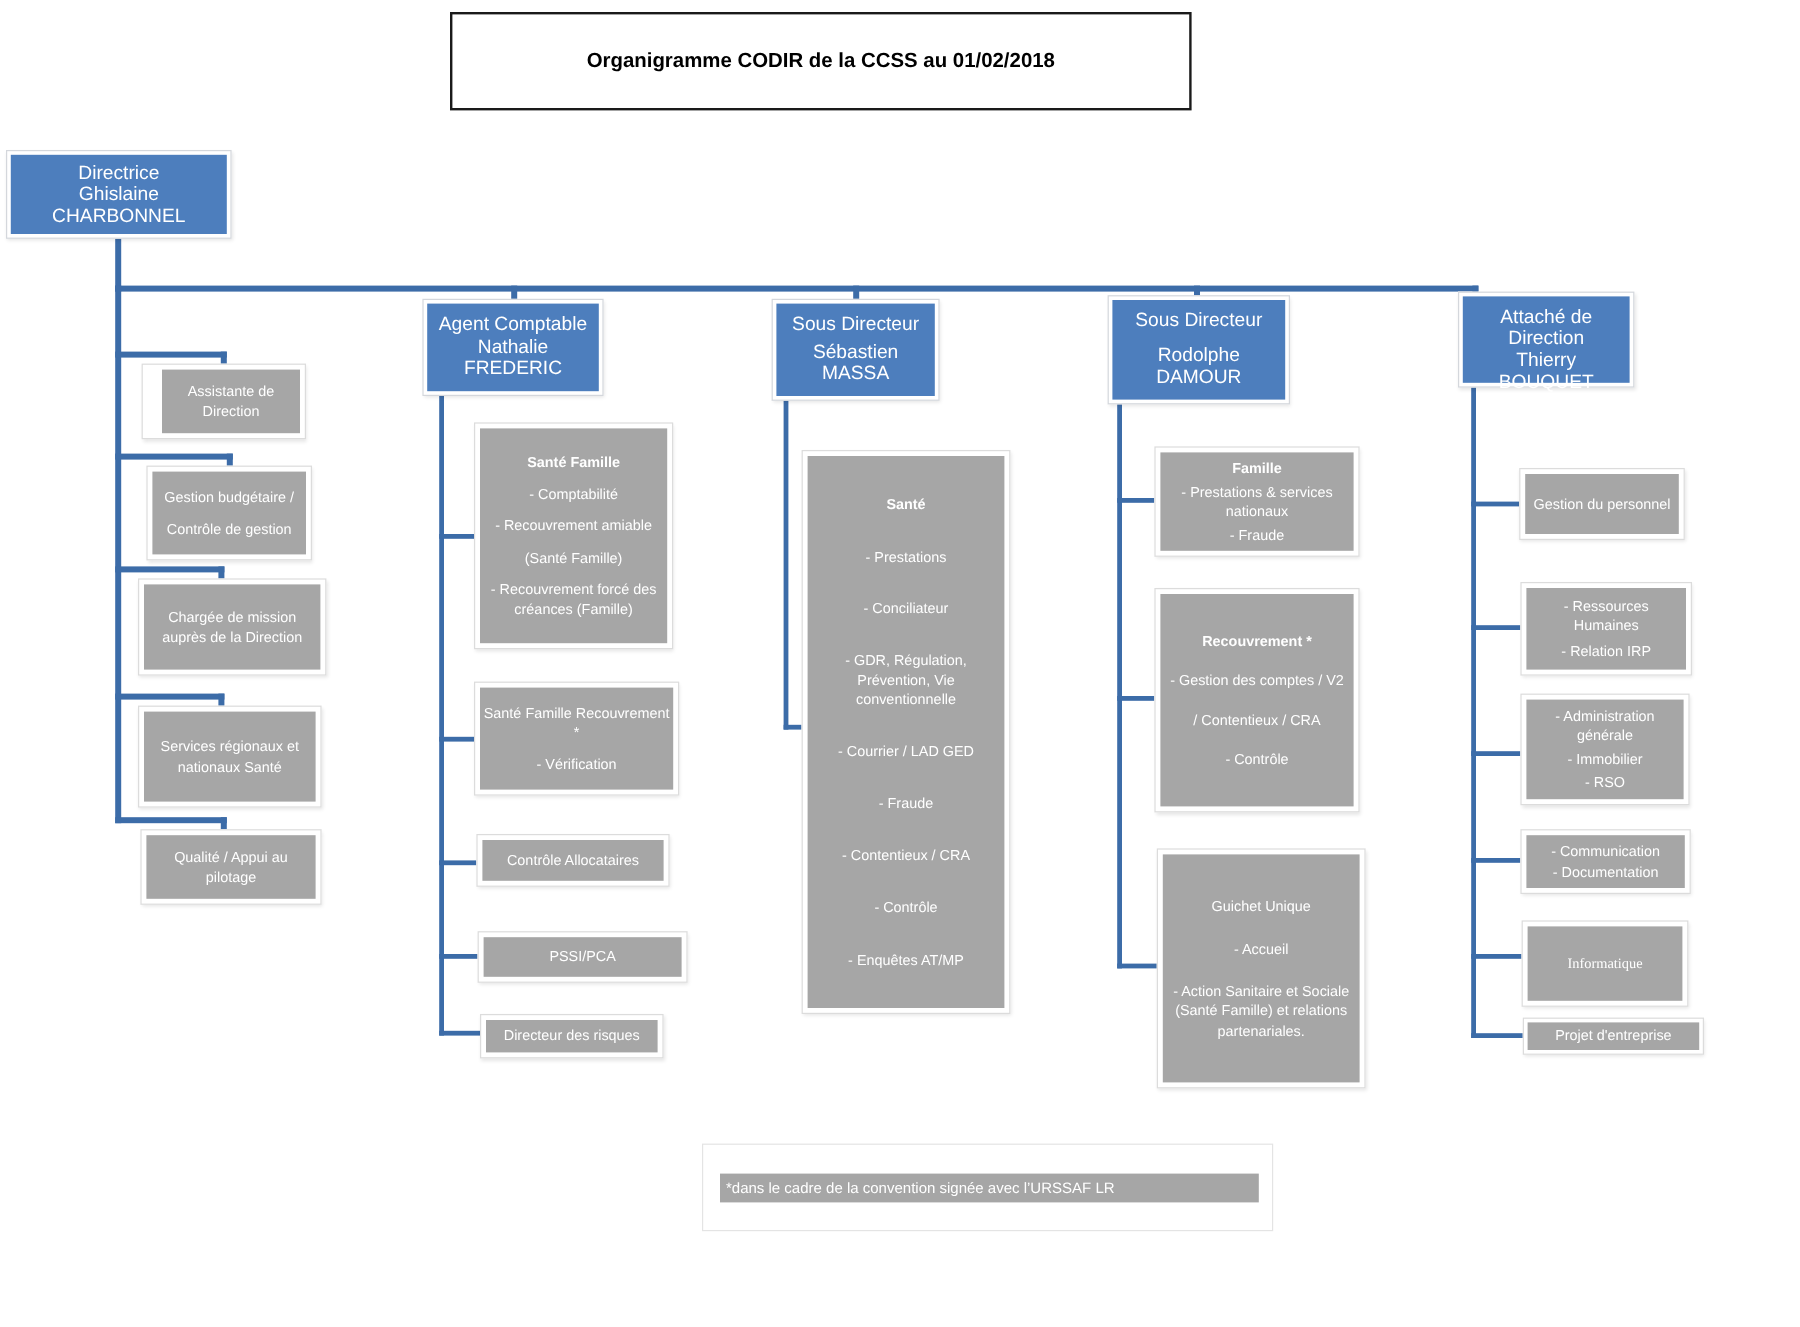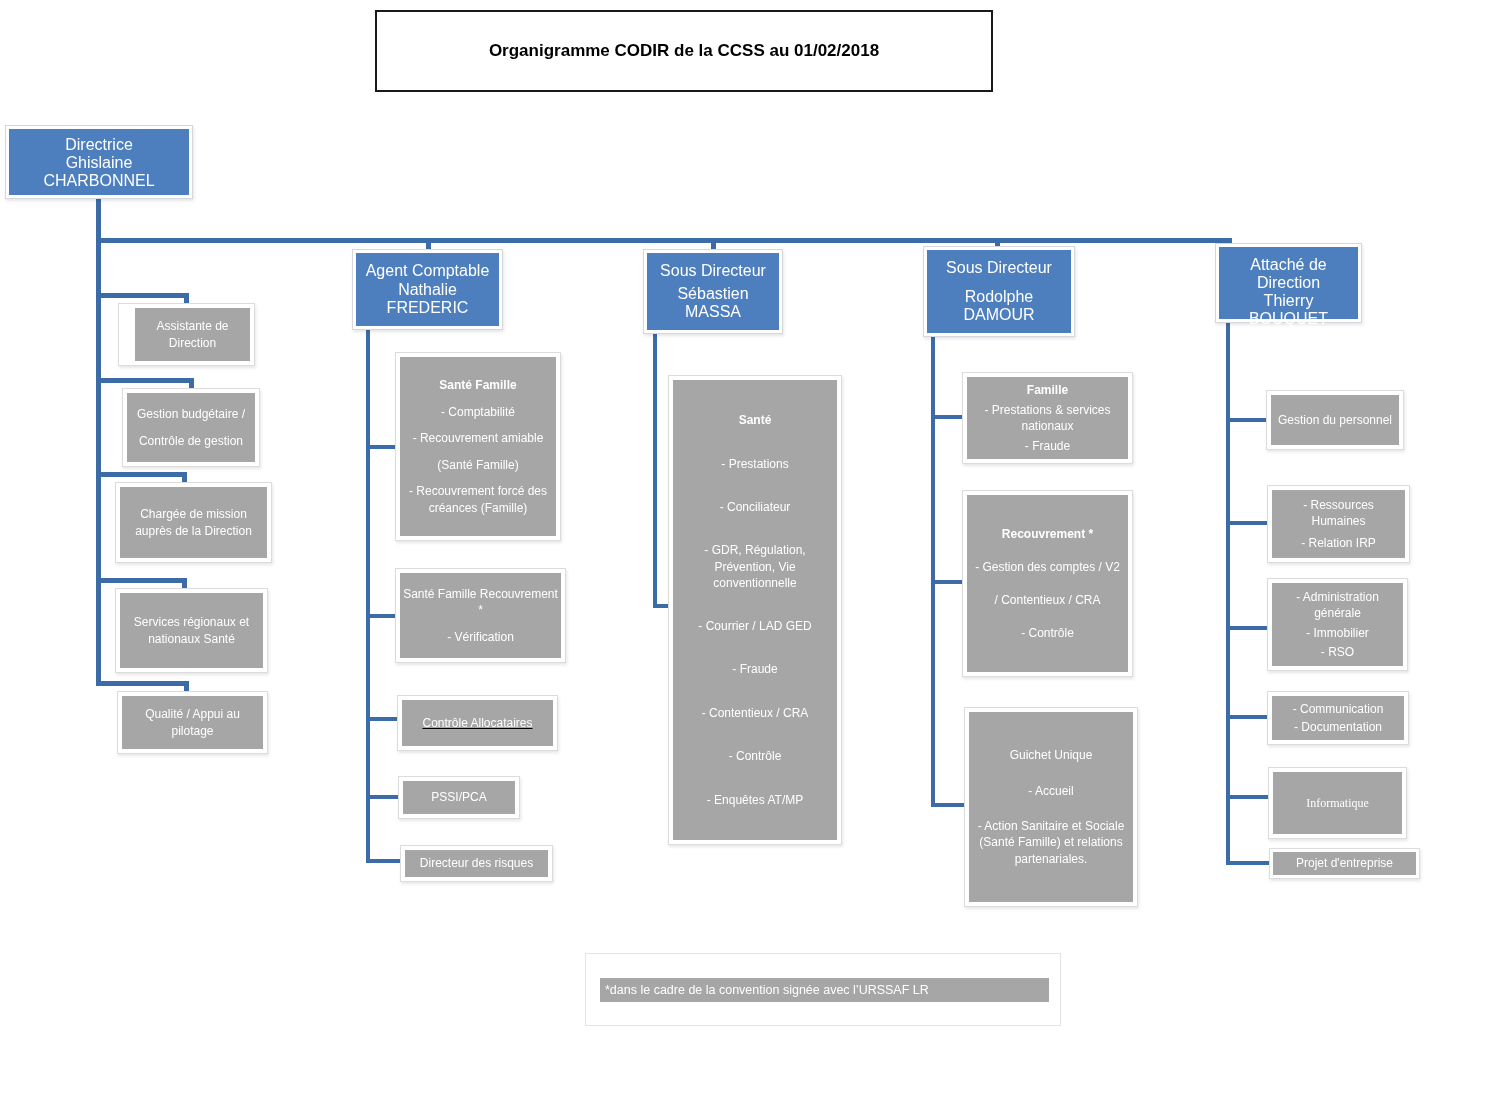--- a/index.html
+++ b/index.html
@@ -130,26 +130,26 @@
       <div class="line">(Santé  Famille)</div>
       <div class="line">- Recouvrement  forcé des créances (Famille)</div>
     </div>
   </div>
   <div class="gframe" style="left:395px;top:568px;width:171px;height:95px;">
     <div class="gfill">
       <div class="line">Santé Famille Recouvrement *</div>
       <div class="line">- Vérification</div>
     </div>
   </div>
-  <div class="gframe" style="left:397px;top:695px;width:161px;height:56px;text-decoration:underline;">
+  <div class="gframe" style="left:397px;top:695px;width:161px;height:44px;">
     <div class="gfill">
         <div class="line">Contrôle Allocataires</div>
       </div>
   </div>
-  <div class="gframe" style="left:398px;top:776px;width:122px;height:43px;">
+  <div class="gframe" style="left:398px;top:776px;width:175px;height:43px;">
     <div class="gfill">
         <div class="line">PSSI/PCA</div>
       </div>
   </div>
   <div class="gframe" style="left:400px;top:845px;width:153px;height:37px;">
     <div class="gfill">
         <div class="line">Directeur des risques</div>
       </div>
   </div>
 

